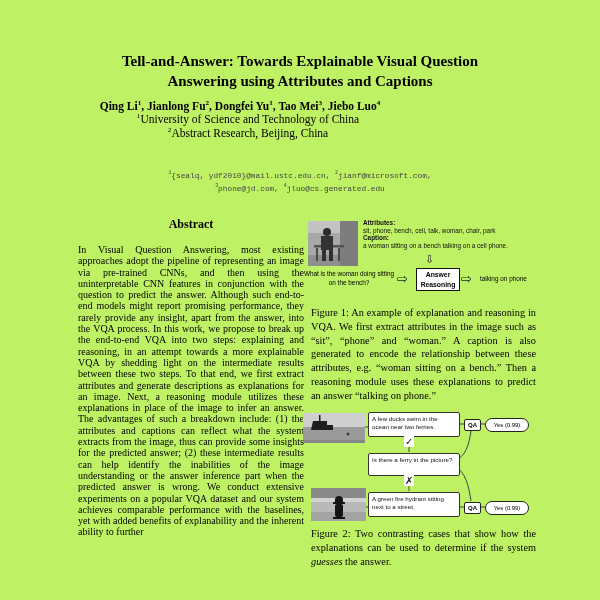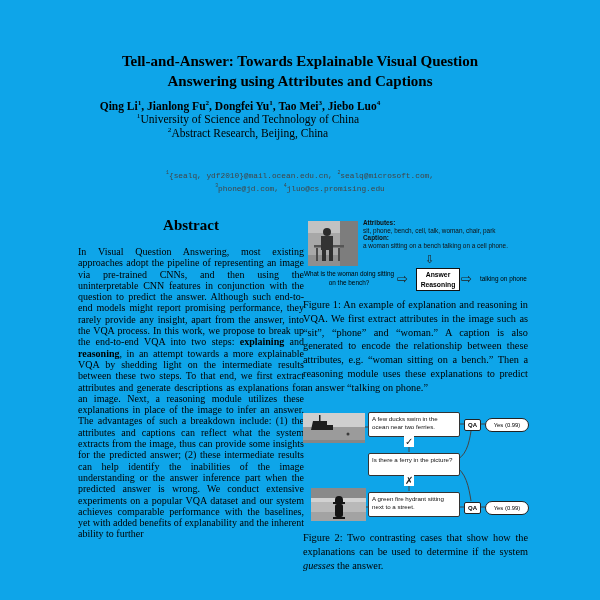--- a/index.html
+++ b/index.html
@@ -1,18 +1,18 @@
 <!DOCTYPE html>
 <html><head>
 <meta charset="utf-8">
 <style>
   html,body { margin:0; padding:0; }
   .page {
     position:relative; width:600px; height:600px;
-    background:#0ea5e9; overflow:hidden; color:#000;
+    background:#bef264; overflow:hidden; color:#000;
     font-family:"Liberation Serif","DejaVu Serif",serif;
   }
   sup { font-size:62%; line-height:0; }
 
   
   .title {
     position:absolute; top:51px; left:100px; width:400px; margin:0;
     text-align:center; font-size:15px; font-weight:bold; line-height:20px;
   }
   .authors {
@@ -24,44 +24,44 @@
     text-align:center; font-size:11.5px; line-height:14.4px;
   }
   .emails {
     position:absolute; top:170px; left:0; width:600px; text-align:center;
     font-family:"Liberation Mono","DejaVu Sans Mono",monospace;
     font-size:7.8px; line-height:13px; color:#444;
   }
 
   
   .col-left { position:absolute; left:78px; top:217px; width:226px; }
-  .abs-head { margin:0 0 12px 0; text-align:center; font-size:15px; font-weight:bold; }
+  .abs-head { margin:0 0 12px 0; text-align:center; font-size:12px; font-weight:bold; }
   .abs-body { margin:0; font-size:10px; line-height:11.3px; text-align:justify; }
-  .abs-body b { font-weight:bold; }
+  .abs-body b { font-weight:normal; }
 
   
   .col-right { position:absolute; left:303px; top:219px; width:225px; }
   .fig1 { position:relative; height:79px; font-family:"Liberation Sans","DejaVu Sans",sans-serif; }
   .photo1 { position:absolute; left:5px; top:2px; width:50px; height:45px; }
   .attr-block { position:absolute; left:60px; top:0; width:165px; font-size:6.4px; line-height:7.6px; color:#111; }
   .darrow { position:absolute; left:122px; top:34px; font-size:11px; font-family:"DejaVu Sans",sans-serif; color:#222; }
   .question { position:absolute; left:0; top:51px; width:92px; text-align:center; font-size:6.4px; line-height:8.5px; }
   .rarrow { position:absolute; font-size:13px; font-family:"DejaVu Sans",sans-serif; color:#222; }
   .a1 { left:94px; top:52px; }
   .a2 { left:158px; top:52px; }
   .reason-box {
     position:absolute; left:113px; top:49px; width:42px; height:20px;
     border:1.6px solid #111; text-align:center; font-weight:bold;
     font-size:6.8px; line-height:9.5px; padding-top:1px; background:#fff;
   }
   .answer { position:absolute; left:177px; top:56px; font-size:6.4px; }
 
-  .figcap { margin:0; font-size:10.3px; line-height:13.8px; text-align:justify; }
+  .figcap { margin:8px; font-size:10.3px; line-height:13.8px; text-align:justify; }
   .fig1cap { position:absolute; top:79px; left:0; width:225px; }
-  .fig2cap { position:absolute; top:312px; left:0; width:225px; }
+  .fig2cap { position:absolute; top:300px; left:0; width:225px; }
   .fig2cap i { font-style:italic; }
 
   .fig2 { position:absolute; top:191px; left:0; width:225px; height:118px; font-family:"Liberation Sans","DejaVu Sans",sans-serif; }
   .connectors { position:absolute; left:0; top:0; width:225px; height:118px; }
   .photo2a { position:absolute; left:0; top:3px; width:62px; height:30px; }
   .photo2b { position:absolute; left:8px; top:78px; width:55px; height:33px; }
   .bubble {
     position:absolute; left:65px; width:84px; border:1px solid #333; border-radius:2px;
     padding:2px 3px; font-size:6.2px; line-height:8px; background:#fff; color:#111;
   }
@@ -91,22 +91,22 @@
   <div class="authors">
     <span>Qing Li</span><sup>1</sup><span>, Jianlong Fu</span><sup>2</sup><span>, Dongfei Yu</span><sup>1</sup><span>, Tao Mei</span><sup>3</sup><span>, Jiebo Luo</span><sup>4</sup>
   </div>
 
   <div class="affils">
     <div><sup>1</sup><span>University of Science and Technology of China</span></div>
     <div><sup>2</sup><span>Abstract Research, Beijing, China</span></div>
   </div>
 
   <div class="emails">
-    <div><sup>1</sup><span>{sealq, ydf2010}@mail.ocean.edu.cn, </span><sup>2</sup><span>sealq@microsoft.com,</span></div>
-    <div><sup>3</sup><span>phone@jd.com, </span><sup>4</sup><span>jluo@cs.promising.edu</span></div>
+    <div><sup>1</sup><span>{sealq, ydf2010}@mail.ustc.edu.cn, </span><sup>2</sup><span>jianf@microsoft.com,</span></div>
+    <div><sup>3</sup><span>phone@jd.com, </span><sup>4</sup><span>jluo@cs.generated.edu</span></div>
   </div>
 
   <section class="col-left">
     <h2 class="abs-head">Abstract</h2>
     <p class="abs-body"><span>In Visual Question Answering, most existing approaches adopt the pipeline of representing an image via pre-trained CNNs, and then using the uninterpretable CNN features in conjunction with the question to predict the answer. Although such end-to-end models might report promising performance, they rarely provide any insight, apart from the answer, into the VQA process. In this work, we propose to break up the end-to-end VQA into two steps: </span><b>explaining</b><span> and </span><b>reasoning</b><span>, in an attempt towards a more explainable VQA by shedding light on the intermediate results between these two steps. To that end, we first extract attributes and generate descriptions as explanations for an image. Next, a reasoning module utilizes these explanations in place of the image to infer an answer. The advantages of such a breakdown include: (1) the attributes and captions can reflect what the system extracts from the image, thus can provide some insights for the predicted answer; (2) these intermediate results can help identify the inabilities of the image understanding or the answer inference part when the predicted answer is wrong. We conduct extensive experiments on a popular VQA dataset and our system achieves comparable performance with the baselines, yet with added benefits of explanability and the inherent ability to further</span></p>
   </section>
 
   <section class="col-right">
 
     <div class="fig1">

